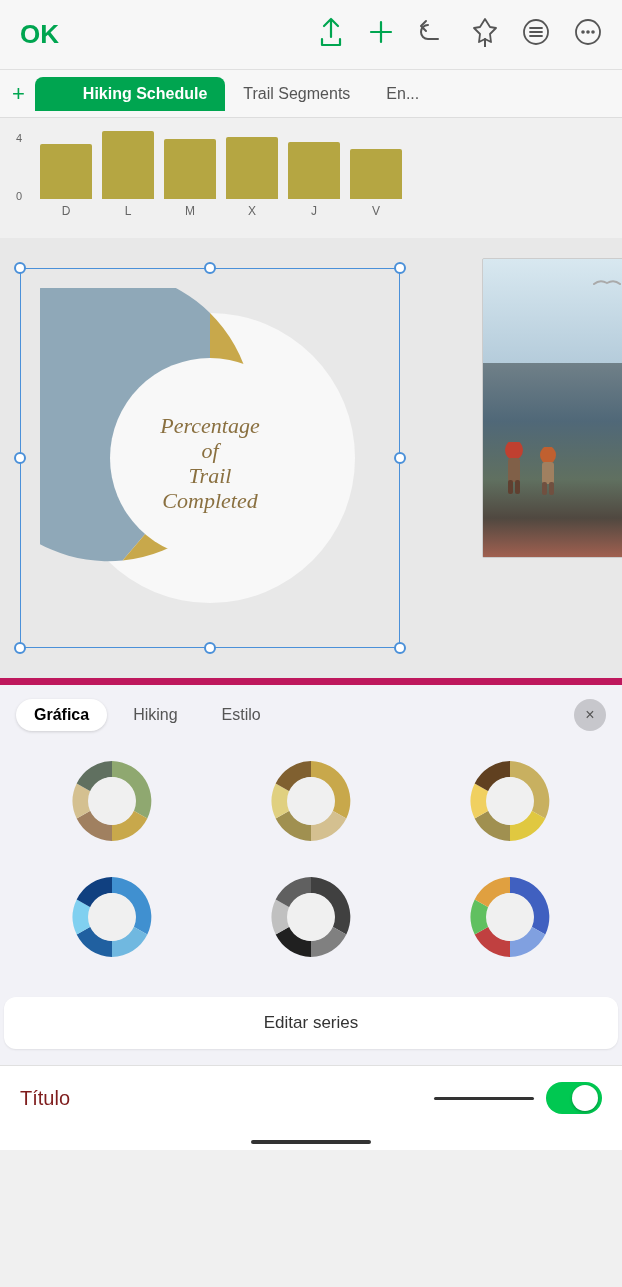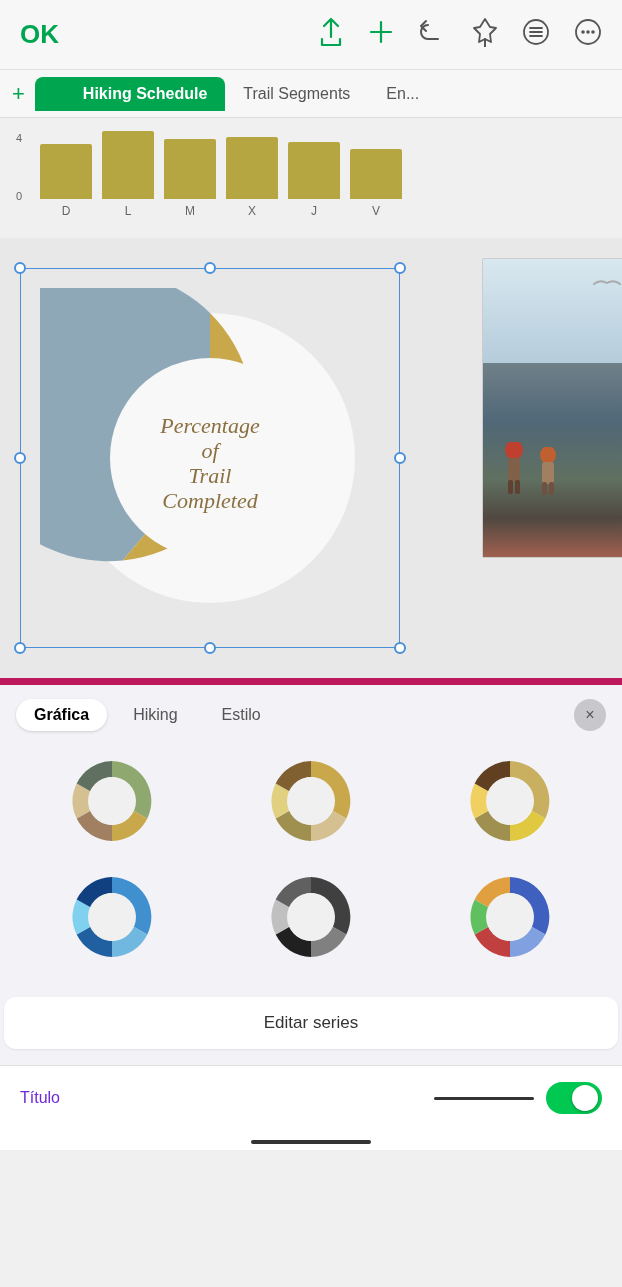--- a/index.html
+++ b/index.html
@@ -284,22 +284,22 @@
 
     
     .titulo-row {
       display: flex;
       align-items: center;
       padding: 16px 20px;
       background: white;
       border-top: 1px solid #e0e0e0;
     }
     .titulo-label {
-      font-size: 16px;
-      color: #6d28d9;
+      font-size: 20px;
+      color: #7f1d1d;
       flex: 1;
     }
     .titulo-line {
       width: 100px;
       height: 3px;
       background: #333;
       border-radius: 2px;
       margin: 0 12px;
     }
     

